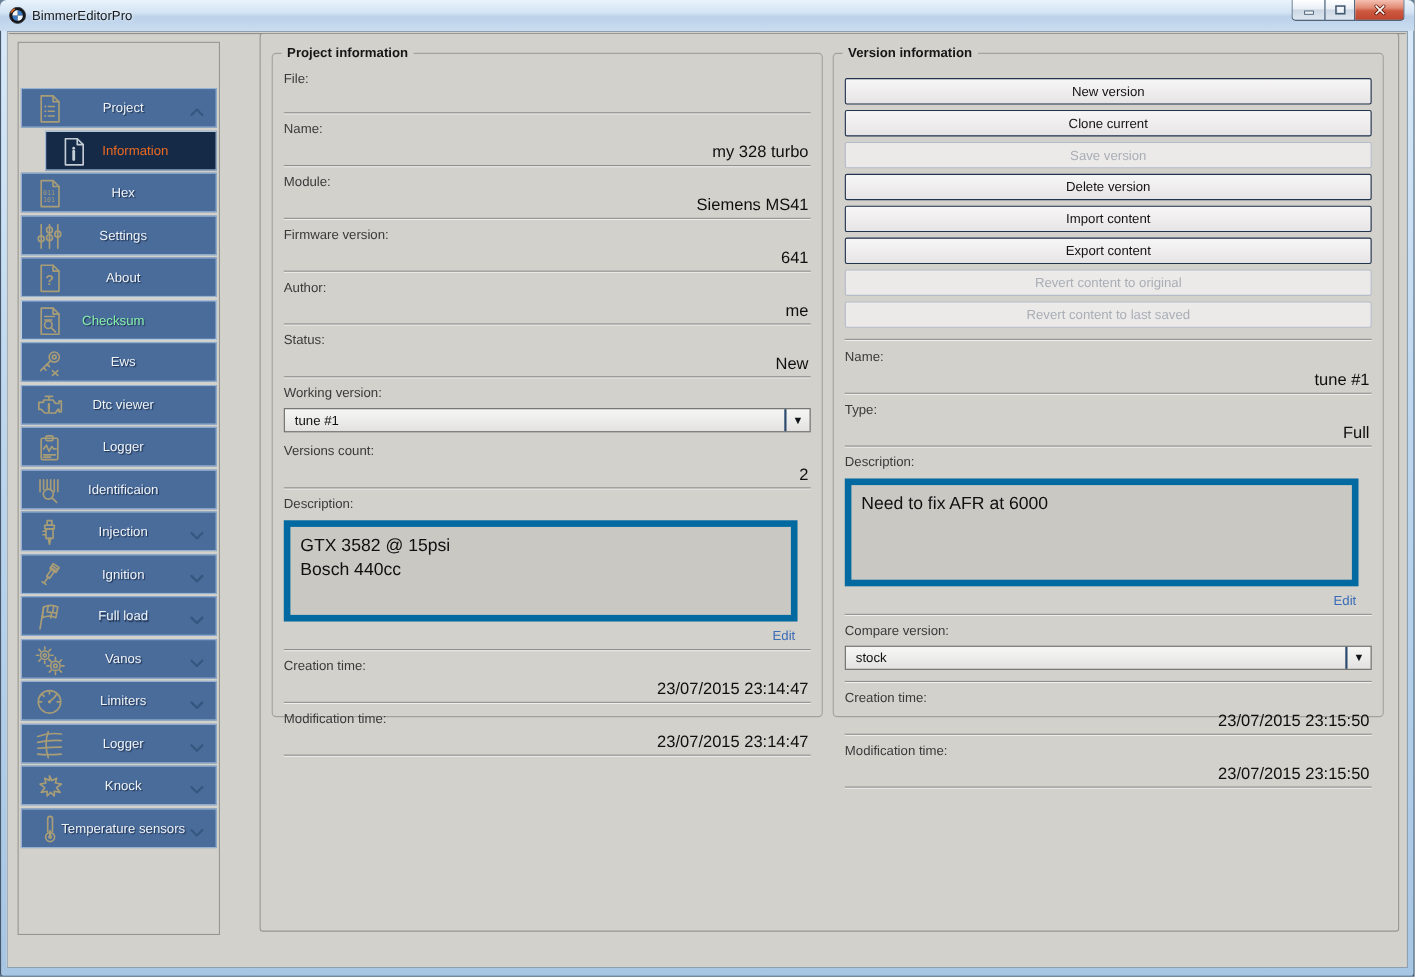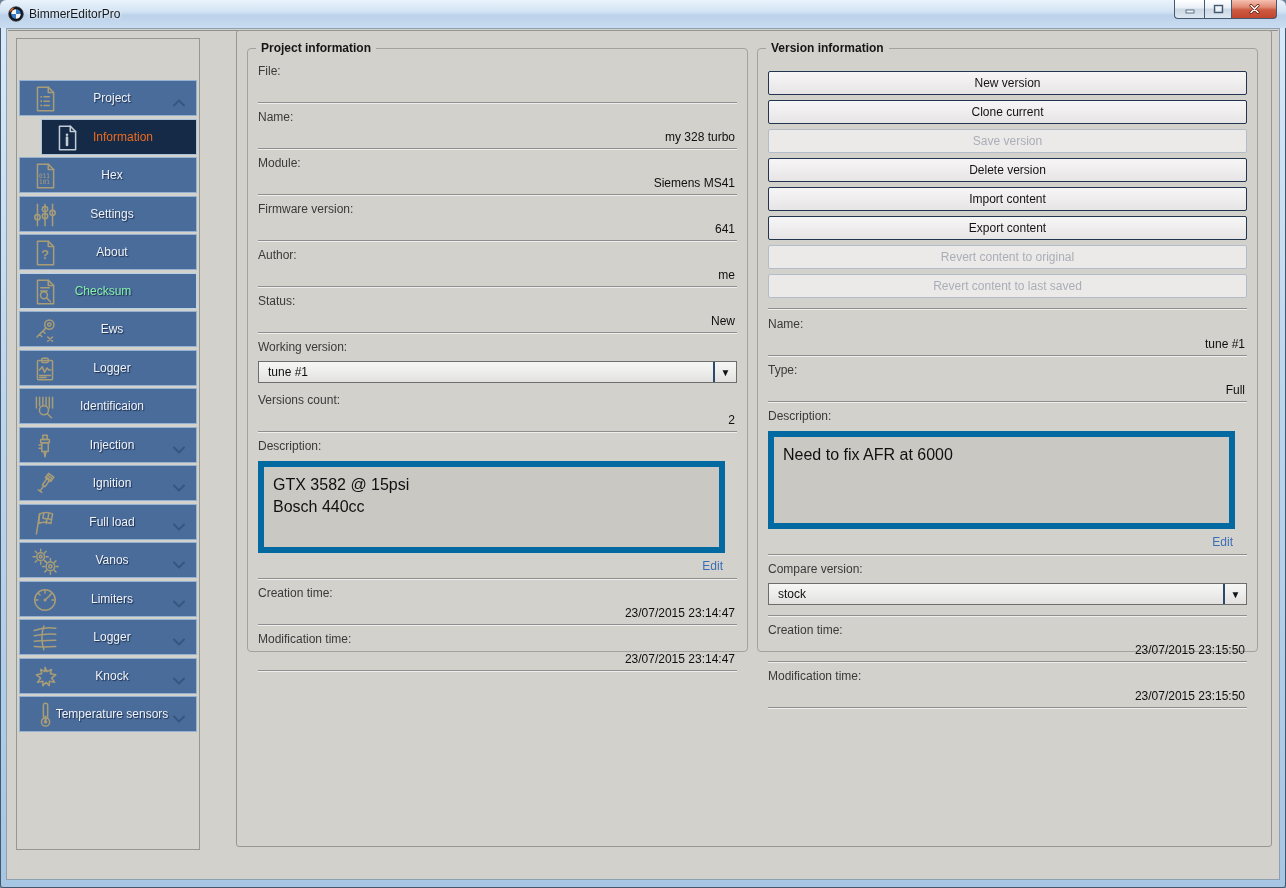--- a/index.html
+++ b/index.html
@@ -73,21 +73,21 @@
   }
   .groupbox.left{left:241px;}
   .groupbox.right{left:751px;}
   .gb-legend{
     position:absolute;top:-8px;left:8px;background:#d3d1cb;padding:0 5px;
     font-size:12px;font-weight:bold;color:#161616;
   }
   .gb-content{padding:15px 10px 0 10px;}
   
   .flabel{font-size:12px;color:#3a3a3a;height:17px;}
-  .fvalue{font-size:12px;color:#0f0f0f;text-align:right;padding:3px 2px 3px 0;min-height:15px;}
+  .fvalue{font-size:15px;color:#0f0f0f;text-align:right;padding:3px 2px 3px 0;min-height:15px;}
   .fsep{height:1px;background:#8f8f8f;box-shadow:0 1px 0 rgba(255,255,255,.65);margin-bottom:7px;}
   .frow{margin-bottom:3px;}
   .combo{
     height:22px;box-sizing:border-box;border:1px solid #6d6d6d;margin:4px 0 10px 0;
     background:linear-gradient(180deg,#f6f6f5 0%,#ededeb 50%,#e2e1df 100%);
     display:flex;align-items:center;position:relative;cursor:default;
   }
   .combo-text{font-size:12px;color:#0f0f0f;padding-left:9px;flex:1;}
   .combo-btn{
     width:21px;height:100%;display:flex;align-items:center;justify-content:center;
@@ -219,20 +219,28 @@
             <span class="sb-icon"><svg viewBox="0 0 26 26" fill="none" stroke="currentColor" stroke-width="1.4" stroke-linecap="round" stroke-linejoin="round">
                 <circle cx="17" cy="8" r="4.3"></circle>
                 <circle cx="17" cy="8" r="1.6"></circle>
                 <path d="M14 11L5.5 19.5M8 17l2 2M11 14l2 2"></path>
                 <path d="M15.5 19.5l4.5 4M20 19.5l-4.5 4"></path>
               </svg></span>
             <span class="sb-label">Ews</span>
           </div>
           <div class="sb-item">
             <span class="sb-icon"><svg viewBox="0 0 26 26" fill="none" stroke="currentColor" stroke-width="1.4" stroke-linecap="round" stroke-linejoin="round">
+                <path d="M8 8h8l2 3h3v-2h2v9h-2v-2h-1l-2 3H9l-3-3H4v-6h4z"></path>
+                <path d="M9.5 5h6M12.5 5v3"></path>
+                <path d="M12.5 11.5v4M12.5 17.2v0.2" stroke-width="2"></path>
+              </svg></span>
+            <span class="sb-label">Dtc viewer</span>
+          </div>
+          <div class="sb-item">
+            <span class="sb-icon"><svg viewBox="0 0 26 26" fill="none" stroke="currentColor" stroke-width="1.4" stroke-linecap="round" stroke-linejoin="round">
                 <rect x="6" y="5" width="14" height="18" rx="1"></rect>
                 <rect x="10" y="3" width="6" height="4" rx="1"></rect>
                 <path d="M8 14l2.5-3 2 5 2.5-4 1.5 2h2"></path>
                 <path d="M8 19h10M8 21h6"></path>
               </svg></span>
             <span class="sb-label">Logger</span>
           </div>
           <div class="sb-item">
             <span class="sb-icon"><svg viewBox="0 0 26 26" fill="none" stroke="currentColor" stroke-width="1.4" stroke-linecap="round" stroke-linejoin="round">
                 <path d="M5 4v10M8 4v8M11 4v8M14 4v8M17 4v10M20 4v10"></path>

